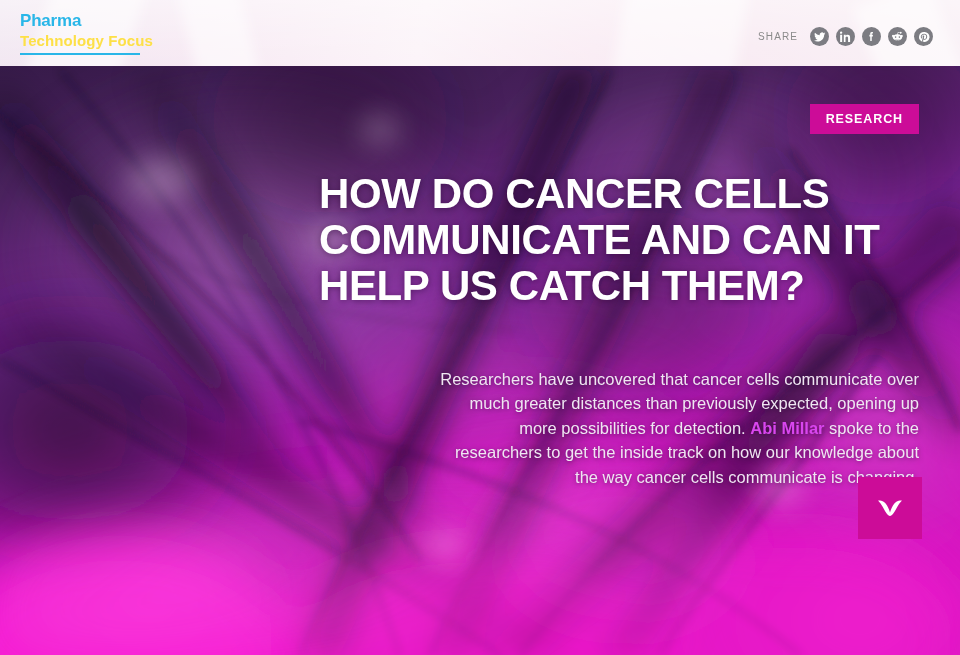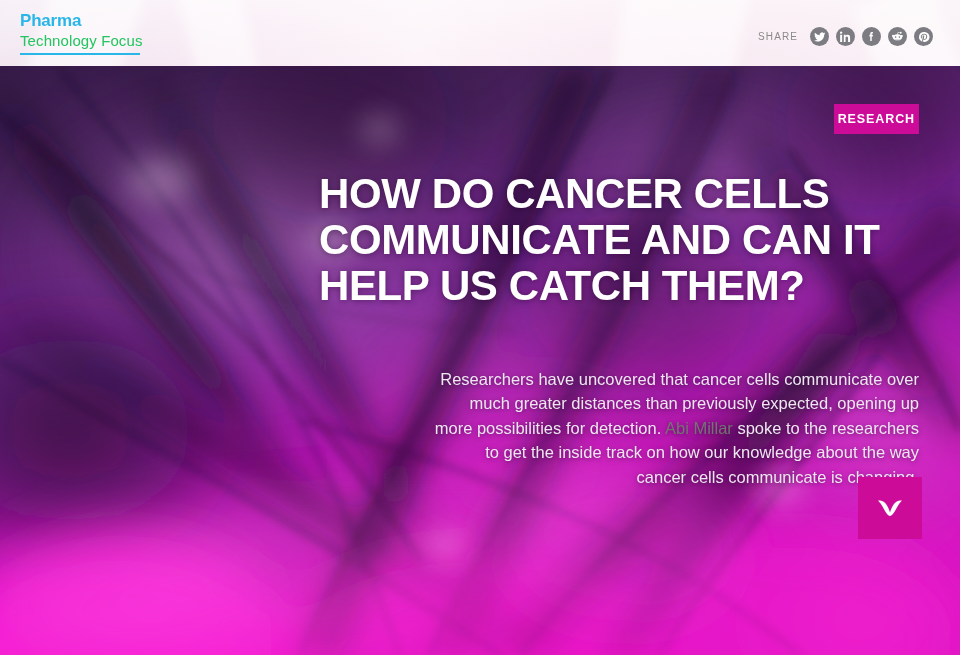--- a/index.html
+++ b/index.html
@@ -69,23 +69,24 @@
   }
   .logo-pharma {
     font-size: 17px;
     font-weight: bold;
     color: #29b6e8;
     line-height: 22px;
     letter-spacing: -0.2px;
   }
   .logo-sub {
     font-size: 15px;
-    color: #22c55e;
+    color: #fde047;
     line-height: 18px;
     letter-spacing: 0.1px;
+    font-weight: bold;
   }
   .logo-rule {
     margin-top: 3px;
     width: 120px;
     height: 2px;
     background: #29b6e8;
   }
 
   .share-block {
     position: absolute;
@@ -123,21 +124,21 @@
     width: 960px;
     height: 655px;
     z-index: 3;
   }
 
   .badge {
     position: absolute;
     right: 41px;
     top: 104px;
     height: 30px;
-    padding: 0 4px;
+    padding: 0 16px;
     display: flex;
     align-items: center;
     justify-content: center;
     background: #cc0c98;
     color: #ffffff;
     font-size: 12.5px;
     font-weight: bold;
     letter-spacing: 0.9px;
     cursor: pointer;
   }
@@ -160,22 +161,22 @@
     right: 41px;
     top: 350px;
     width: 487px;
     text-align: right;
     color: #efe6f2;
     font-size: 16.5px;
     line-height: 24.5px;
     text-shadow: 0 1px 5px rgba(30,0,40,0.5);
   }
   .standfirst .byline {
-    color: #737373;
-    font-weight: normal;
+    color: #d946ef;
+    font-weight: bold;
   }
 
   .scroll-btn {
     position: absolute;
     left: 858px;
     top: 477px;
     width: 64px;
     height: 62px;
     background: #cc0c98;
     display: flex;

